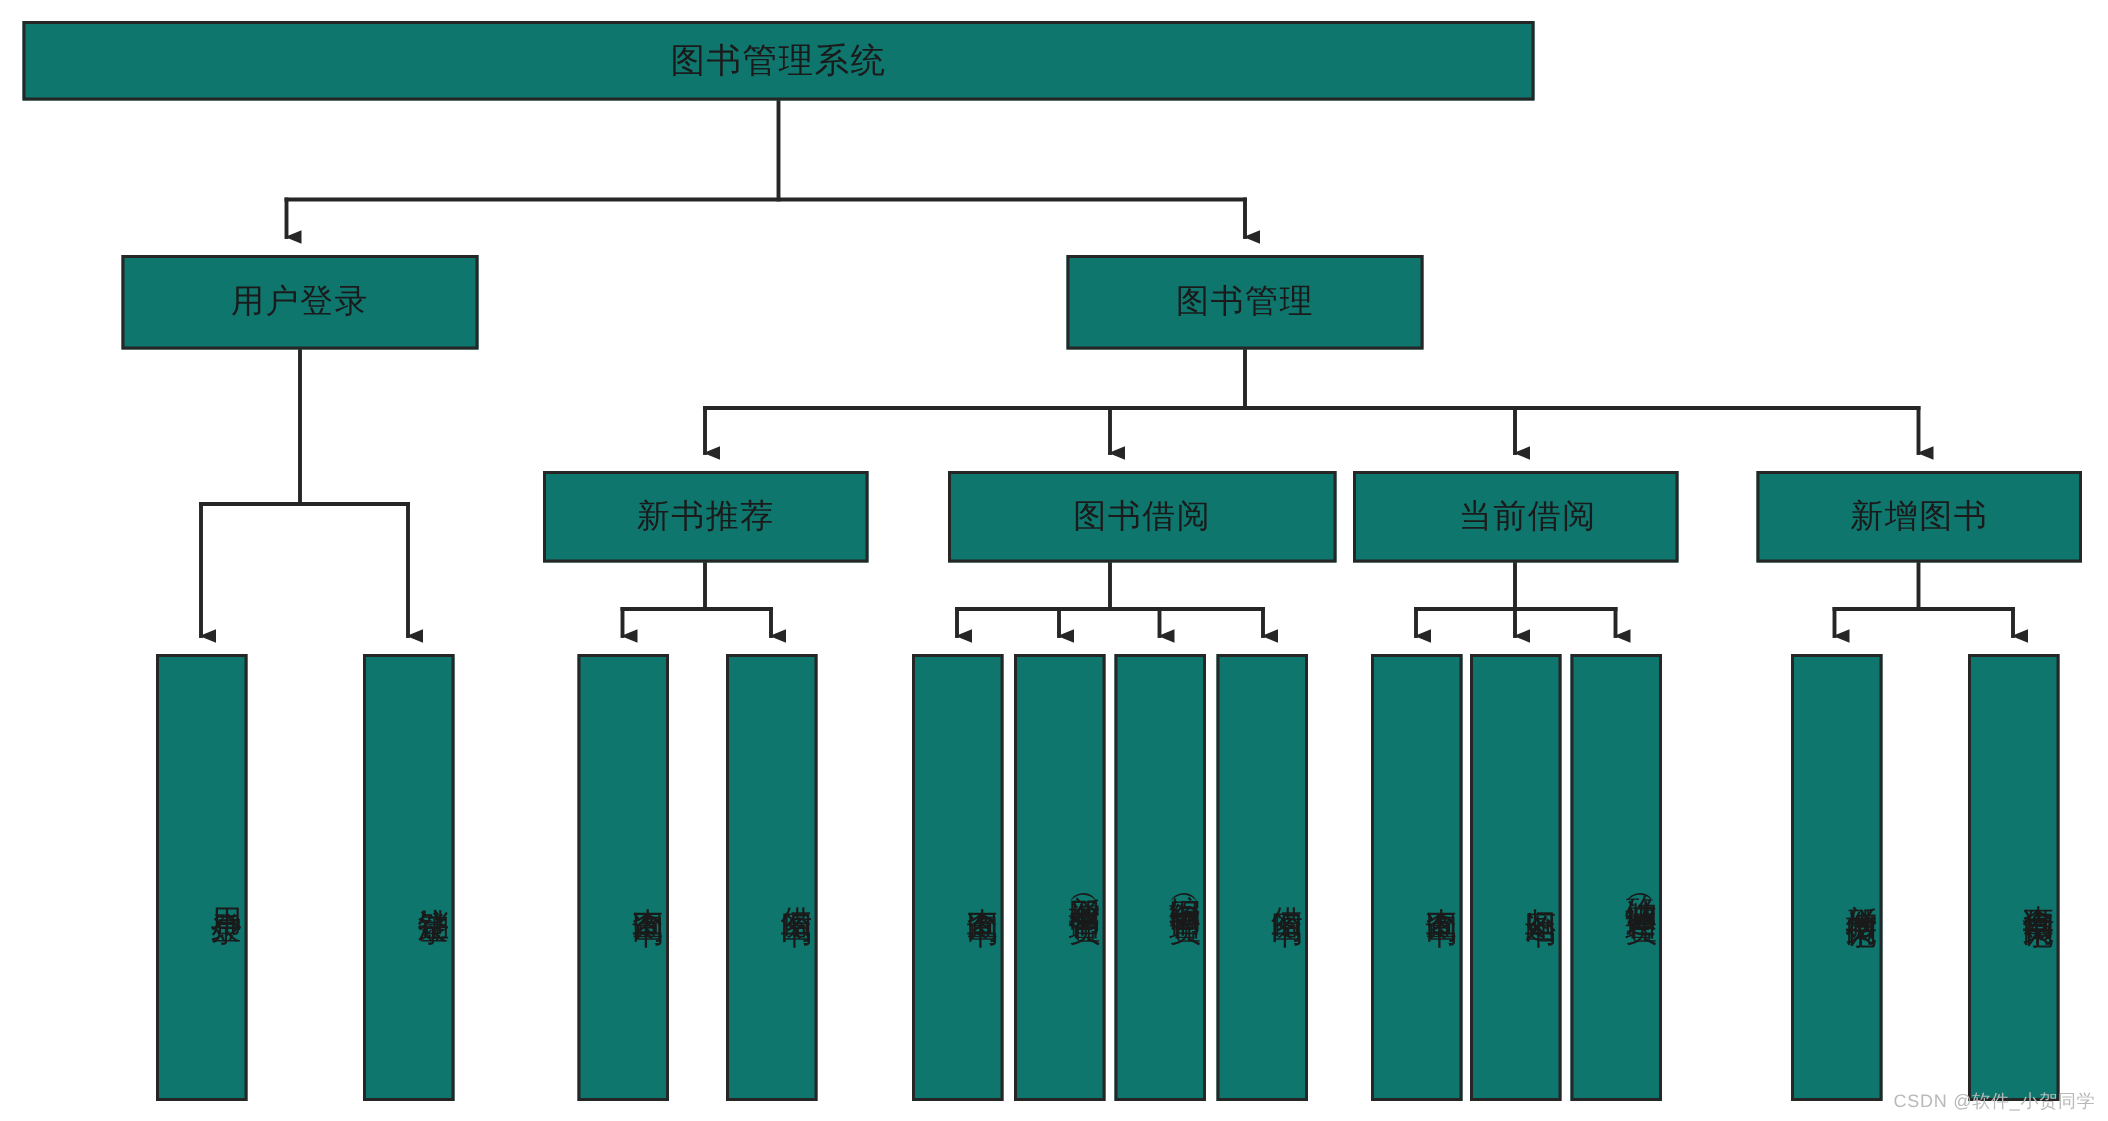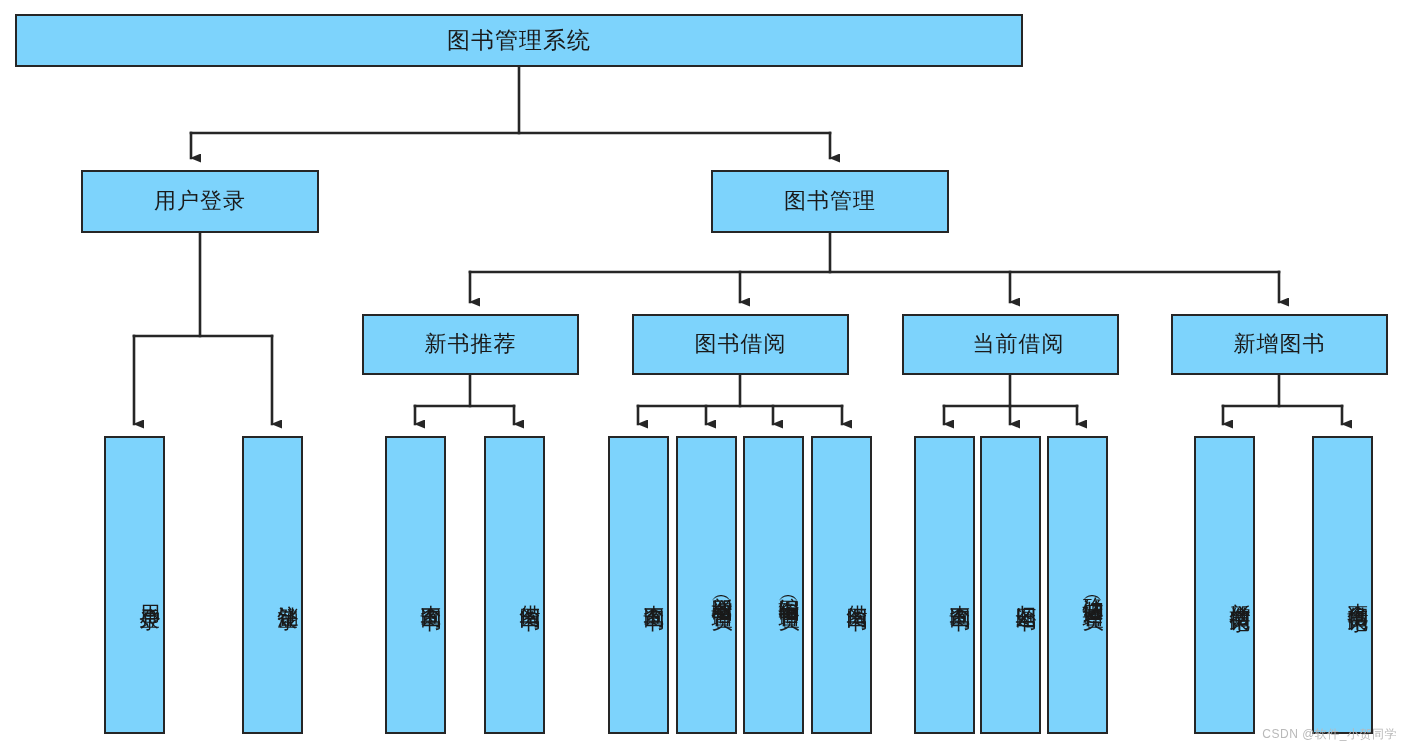--- a/index.html
+++ b/index.html
@@ -23,21 +23,21 @@
     left: 0;
     top: 0;
     width: 1405px;
     height: 747px;
     pointer-events: none;
   }
   .node {
     position: absolute;
     box-sizing: border-box;
     border: 2px solid #262626;
-    background: #7dd3fc;
+    background: #0f766e;
     display: flex;
     align-items: center;
     justify-content: center;
     color: #1a1a1a;
   }
   .node-h {
     font-size: 22px;
     letter-spacing: 1px;
     line-height: 1.1;
     white-space: nowrap;
@@ -126,21 +126,21 @@
       <path d="M 1342,406 L 1342,424" marker-end="url(#arrowhead)"></path>
     </g>
   </svg>
 
   <div class="node node-h node-root" style="left:15px; top:14px; width:1008px; height:53px;">图书管理系统</div>
 
   <div class="node node-h" style="left:81px; top:170px; width:238px; height:63px;">用户登录</div>
   <div class="node node-h" style="left:711px; top:170px; width:238px; height:63px;">图书管理</div>
 
   <div class="node node-h" style="left:362px; top:314px; width:217px; height:61px;">新书推荐</div>
-  <div class="node node-h" style="left:632px; top:314px; width:217px; height:61px;">图书借阅</div>
+  <div class="node node-h" style="left:632px; top:314px; width:259px; height:61px;">图书借阅</div>
   <div class="node node-h" style="left:902px; top:314px; width:217px; height:61px;padding-left:16px;">当前借阅</div>
   <div class="node node-h" style="left:1171px; top:314px; width:217px; height:61px;">新增图书</div>
 
   <div class="node node-v" style="left:104px; top:436px; width:61px; height:298px;">用户登录</div>
   <div class="node node-v" style="left:242px; top:436px; width:61px; height:298px;">注销登录</div>
 
   <div class="node node-v" style="left:385px; top:436px; width:61px; height:298px;">查询图书</div>
   <div class="node node-v" style="left:484px; top:436px; width:61px; height:298px;">借阅图书</div>
 
   <div class="node node-v" style="left:608px; top:436px; width:61px; height:298px;">查询图书</div>

